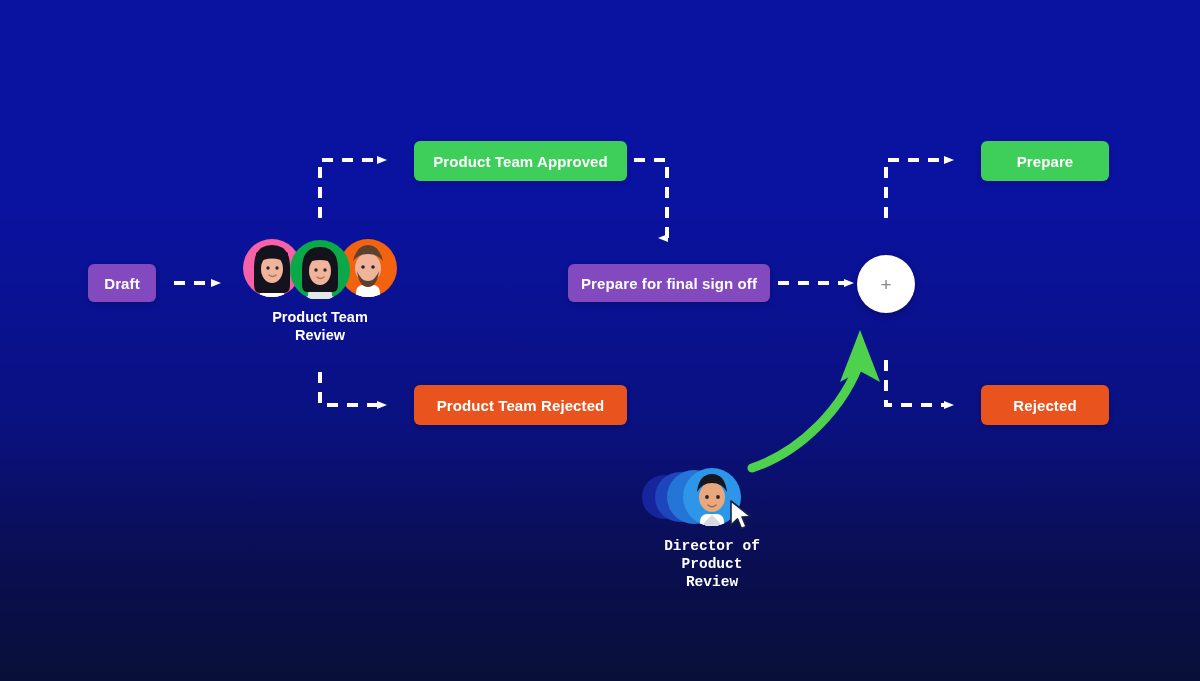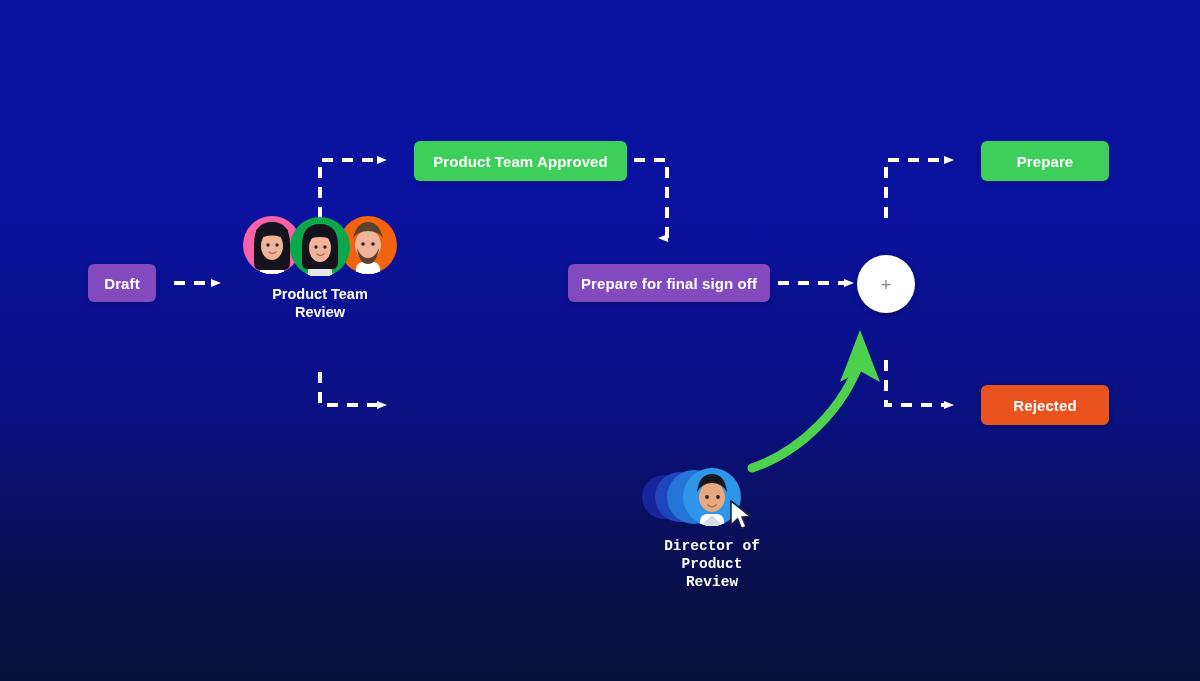--- a/index.html
+++ b/index.html
@@ -139,38 +139,41 @@
   </svg>
 
   <div class="node draft" style="left:88px; top:264px; width:68px; height:38px;">
     <span>Draft</span>
   </div>
 
   <div class="node green" style="left:414px; top:141px; width:213px; height:40px;">
     <span>Product Team Approved</span>
   </div>
 
+  <div class="node orange" style="left:414px; top:385px; width:213px; height:40px;">
+    <span>Product Team Rejected</span>
+  </div>
 
   <div class="node purple" style="left:568px; top:264px; width:202px; height:38px;">
     <span>Prepare for final sign off</span>
   </div>
 
   <div class="node green" style="left:981px; top:141px; width:128px; height:40px;">
     <span>Prepare</span>
   </div>
 
   <div class="node orange" style="left:981px; top:385px; width:128px; height:40px;text-align:right;">
     <span>Rejected</span>
   </div>
 
   <div class="add-circle" style="left:857px; top:255px;">
     <span>+</span>
   </div>
 
-  <div class="actor" style="left:240px; top:214px; width:160px;">
+  <div class="actor" style="left:240px; top:237px; width:160px;">
     <div class="avatars" style="width:160px;">
       <svg width="160" height="62" viewBox="0 0 160 62" xmlns="http://www.w3.org/2000/svg">
 
         <g>
           <circle cx="32" cy="31" r="29" fill="#f761a8"></circle>
           <clipPath id="clipA">
               <circle cx="32" cy="31" r="29"></circle>
             </clipPath>
           <g clip-path="url(#clipA)">
             <path d="M12,62 q20,-16 40,0 z" fill="#ffffff"></path>

